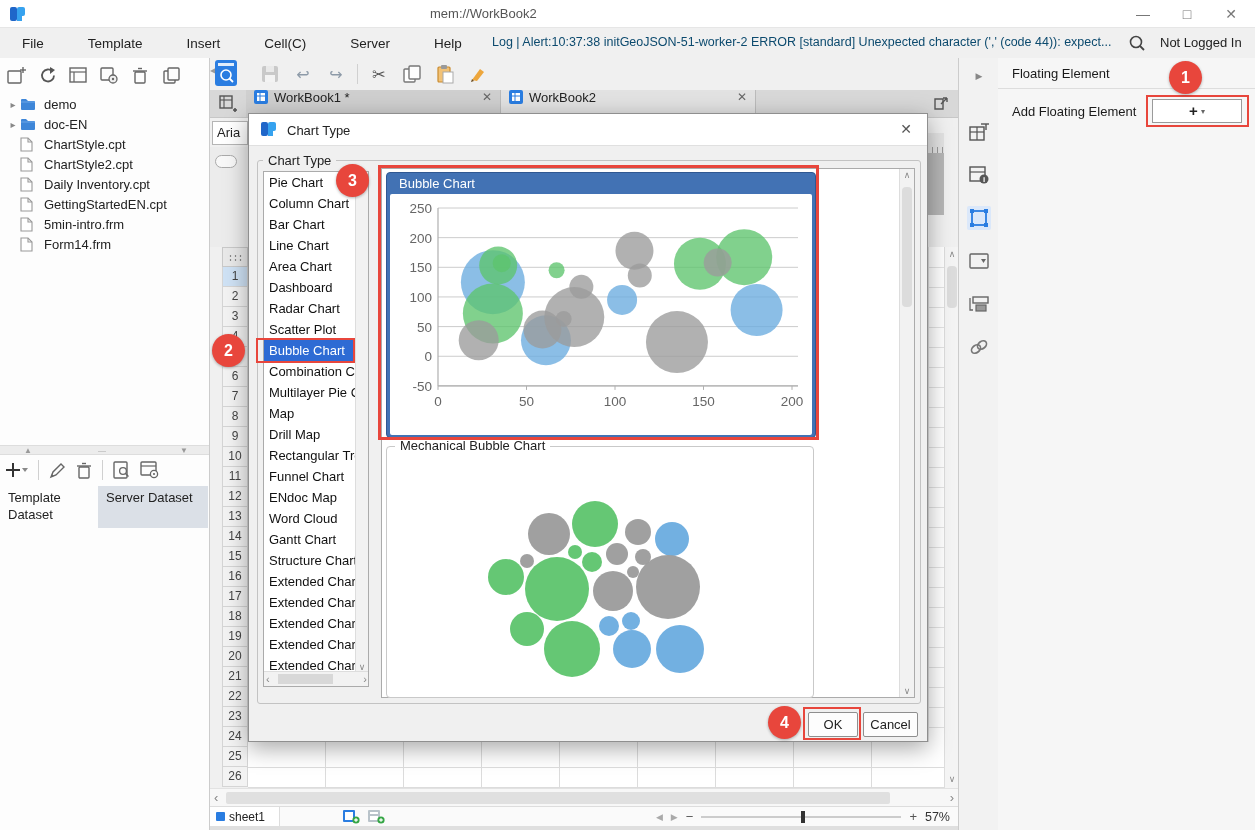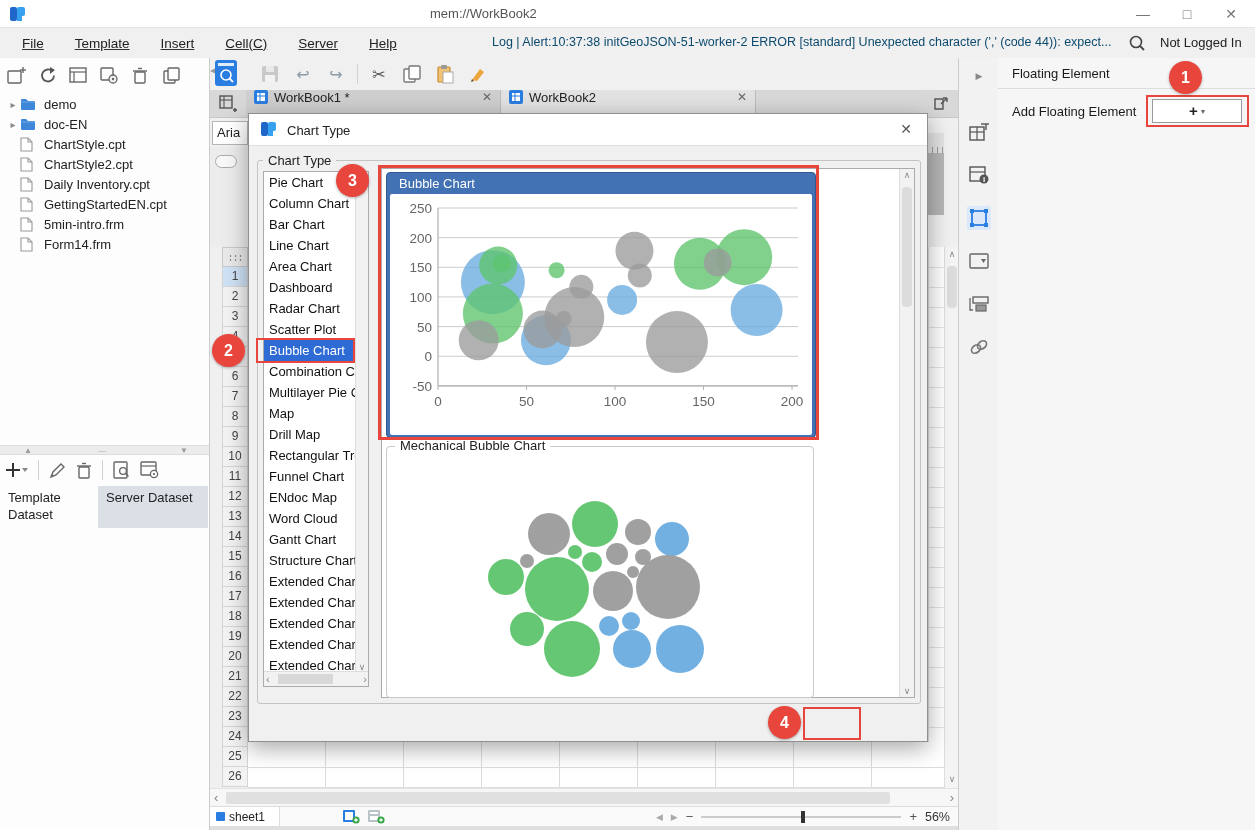--- a/index.html
+++ b/index.html
@@ -10,21 +10,21 @@
 
   
   .titlebar { left:0; top:0; width:1255px; height:28px; background:#fff; border-bottom:1px solid #e6e6e6; }
   .titlebar .logo { left:10px; top:6px; }
   .titlebar .ttl { left:34px; top:6px; color:#555; font-size:13px; }
   .titlebar .doc { left:430px; top:6px; color:#555; font-size:13px; }
   .winbtn { top:4px; width:30px; height:20px; text-align:center; color:#777; font-size:14px; line-height:20px; cursor:default; }
 
   
   .menubar { left:0; top:28px; width:1255px; height:30px; background:#f0f0f0; }
-  .menu-items { left:20px; top:0; height:30px; display:flex; gap:27px; align-items:center;text-decoration:underline; }
+  .menu-items { left:20px; top:0; height:30px; display:flex; gap:40px; align-items:center; }
   .menu-item { color:#222; font-size:13.5px; padding:0 2px; cursor:default; }
   .log-text { left:492px; top:7px; width:628px; color:#0c4a6e; font-size:12.5px; white-space:nowrap; overflow:hidden; }
   .login { left:1160px; top:7px; color:#222; font-size:13px; }
 
   
   .sidebar { left:0; top:58px; width:210px; height:772px; background:#fdfdfd; border-right:1px solid #ccc; }
   .tree-toolbar { left:6px; top:4px; height:26px; display:flex; gap:11px; align-items:center; }
   .tree-toolbar .tbi { width:20px; height:20px; display:flex; align-items:center; justify-content:center; }
   .file-tree { left:0; top:36px; width:208px; }
   .tree-row { height:20px; display:flex; align-items:center; cursor:default; }
@@ -520,21 +520,21 @@
       </span>
   </div>
   <div class="zoomctl">
     <span class="navarr">◀</span>
     <span class="navarr">▶</span>
     <span>−</span>
     <span class="track">
         <span class="handle"></span>
       </span>
     <span>+</span>
-    <span class="pct">56%</span>
+    <span class="pct">57%</span>
   </div>
 </div>
 <div class="abs blur-strip"></div>
 
 <div class="abs icon-strip">
   <span class="isi" style="top:6px;font-size:9px;color:#888;">▶</span>
   <span class="isi" style="top:62px;">
       <svg width="20" height="18">
         <rect x="1" y="4" width="14" height="13" fill="none" stroke="#555" stroke-width="1.4"></rect>
         <line x1="1" y1="9" x2="15" y2="9" stroke="#555" stroke-width="1.2"></line>
@@ -723,20 +723,24 @@
           </svg>
         </div>
     </div>
     <div class="pv-vscroll">
       <span class="arr" style="top:1px;">∧</span>
       <span class="thumb"></span>
       <span class="arr" style="bottom:1px;">∨</span>
     </div>
   </div>
 
+  <div class="abs dlg-buttons">
+    <div class="dbtn btn-ok">OK</div>
+    <div class="dbtn btn-cancel">Cancel</div>
+  </div>
 </div>
 
 <div class="abs ann ann-rect thin" style="left:1146px;top:95px;width:103px;height:32px;"></div>
 <div class="abs ann ann-circle" style="left:1169px;top:61px;">1</div>
 
 <div class="abs ann ann-rect thin" style="left:256px;top:338px;width:99px;height:25px;"></div>
 <div class="abs ann ann-circle" style="left:212px;top:334px;">2</div>
 
 <div class="abs ann ann-circle" style="left:336px;top:164px;">3</div>
 <div class="abs ann ann-rect" style="left:378px;top:165px;width:441px;height:275px;"></div>

